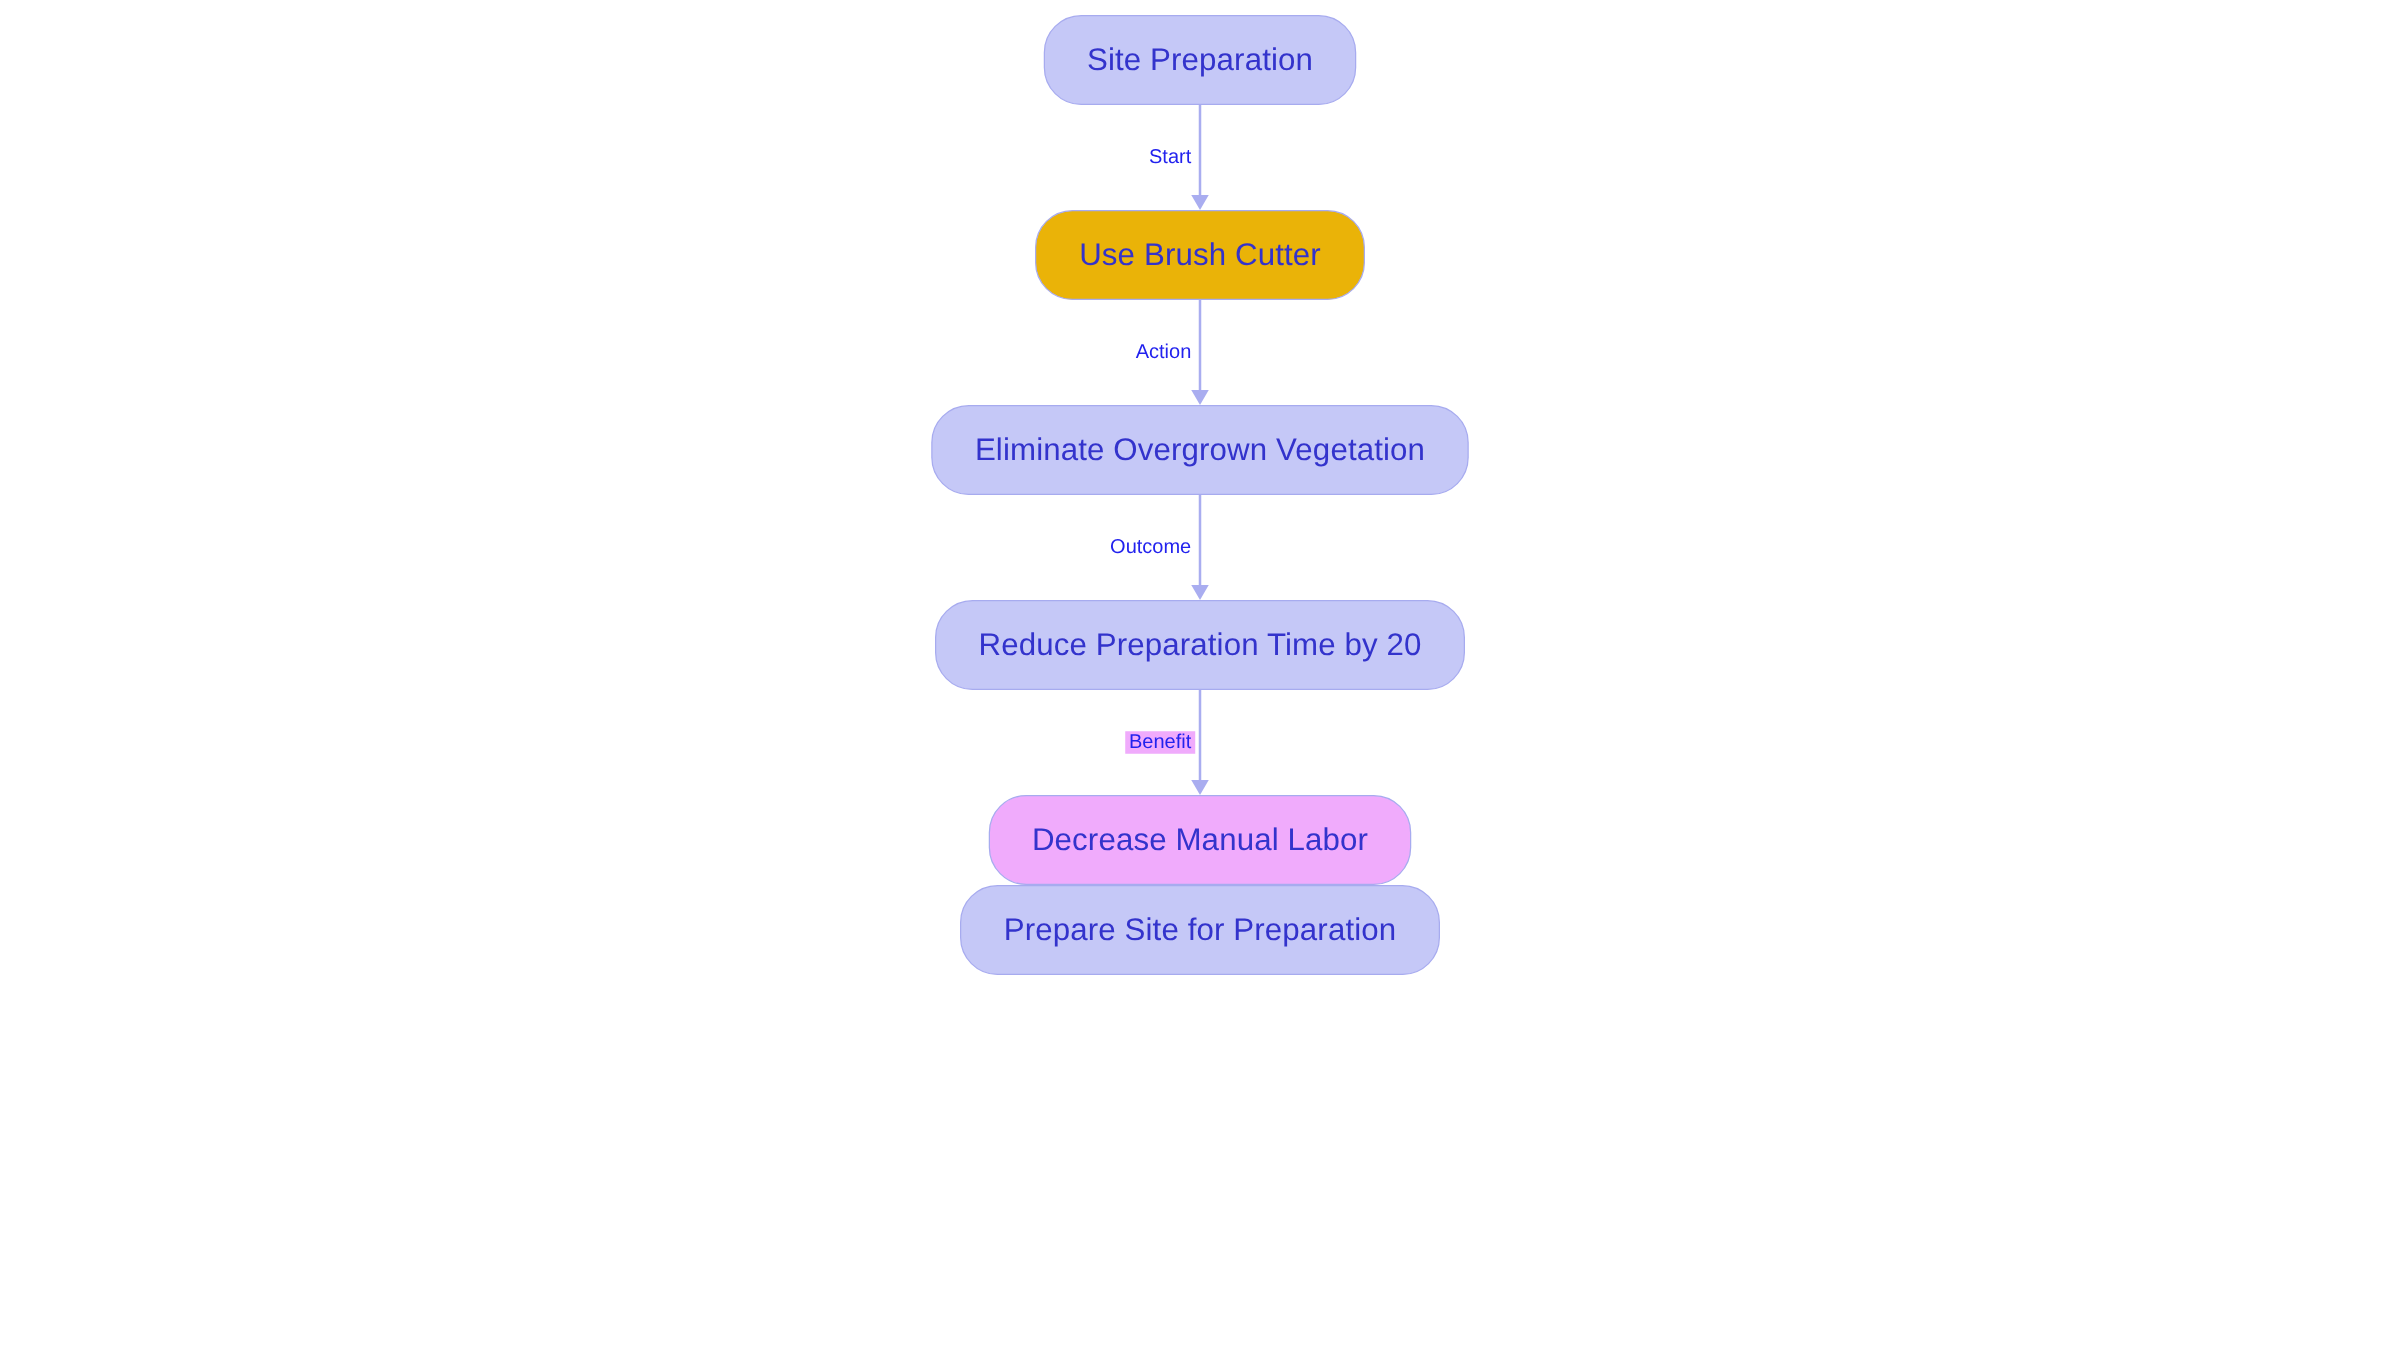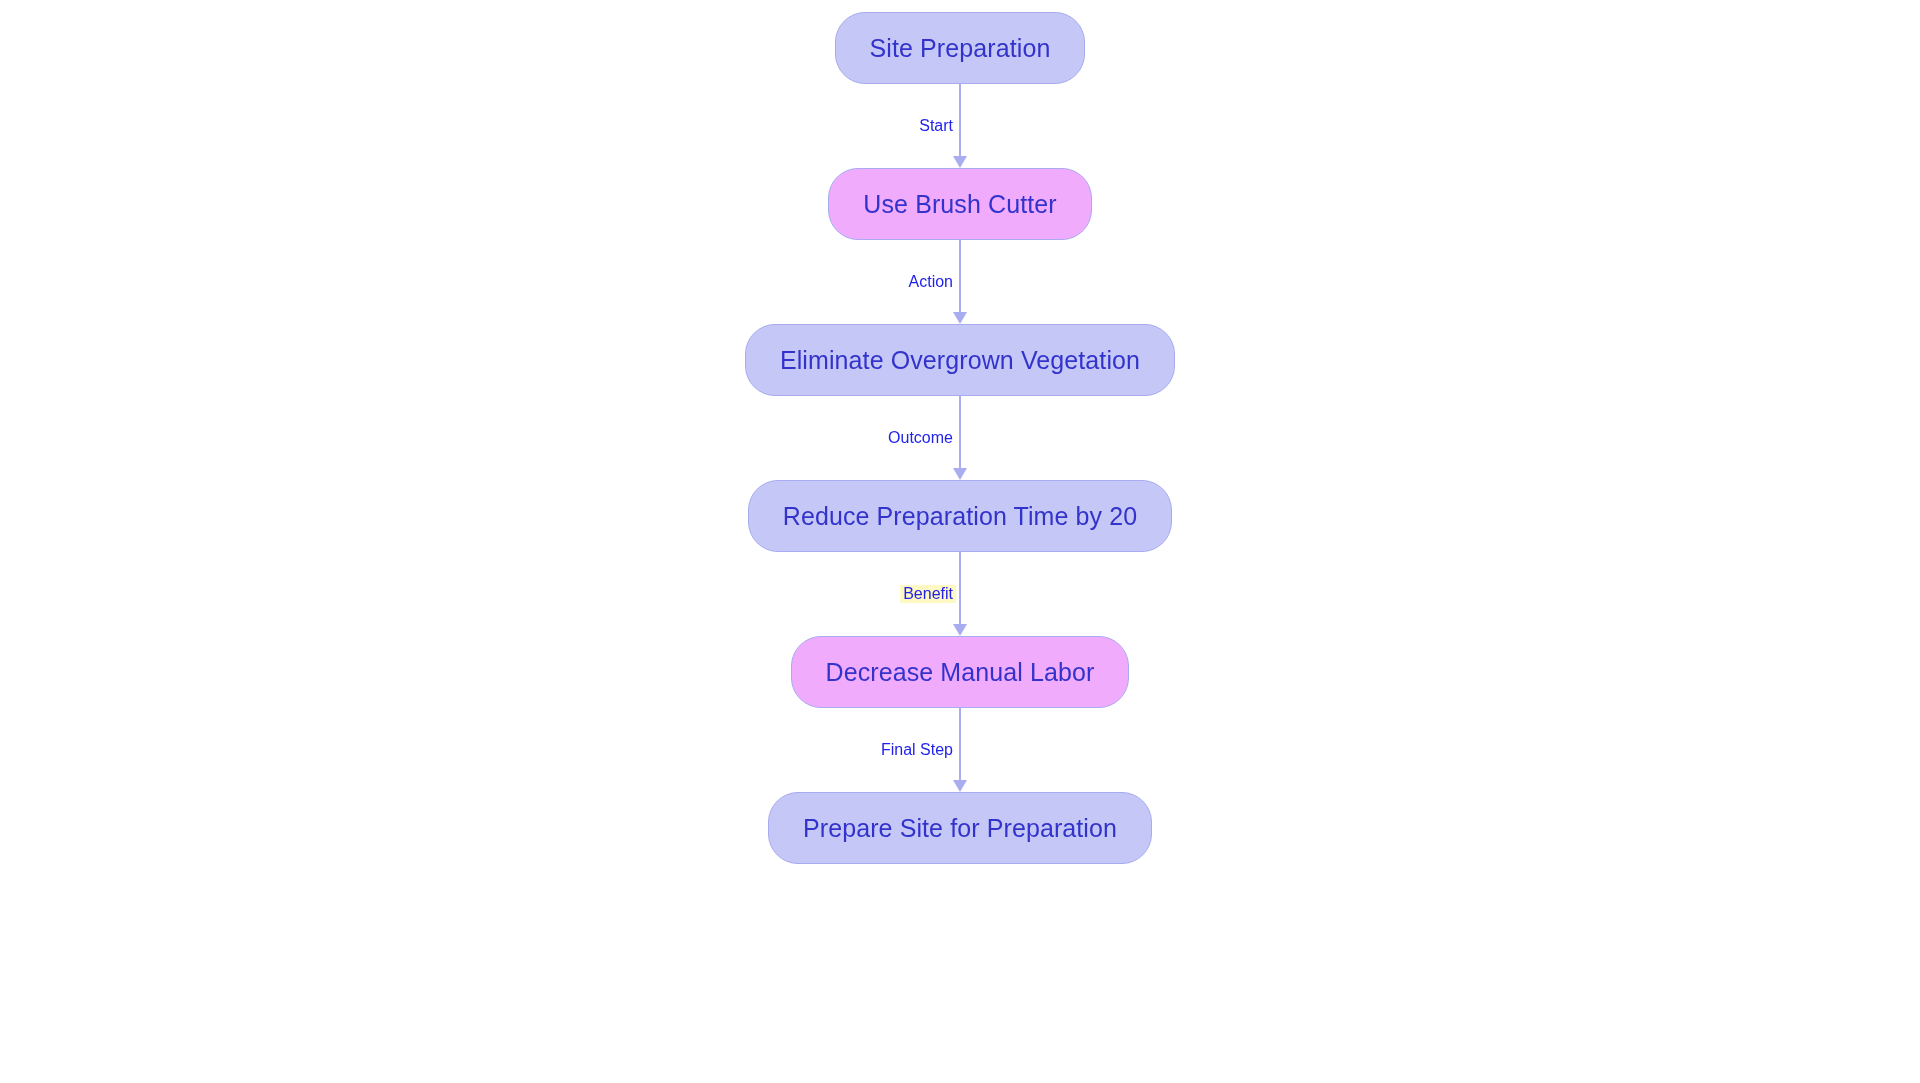--- a/index.html
+++ b/index.html
@@ -107,21 +107,21 @@
     <div class="node" style="background: rgb(197, 200, 247); border-color: rgb(167, 171, 239); color: rgb(51, 51, 204);">
       <span>Site Preparation</span>
     </div>
 
     <div class="connector">
       <div class="stem" style="background: rgb(169, 173, 240);"></div>
       <div class="arrowhead" style="border-top-color: rgb(169, 173, 240);"></div>
       <div class="edge-label" style="color: rgb(34, 34, 238); background: rgb(255, 255, 255);">Start</div>
     </div>
 
-    <div class="node" style="background: #f0abfc; border-color: rgb(167, 171, 239); color: rgb(51, 51, 204); text-align: right;">
+    <div class="node" style="background: #eab308; border-color: rgb(167, 171, 239); color: rgb(51, 51, 204); text-align: right;">
       <span>Use Brush Cutter</span>
     </div>
 
     <div class="connector">
       <div class="stem" style="background: rgb(169, 173, 240);"></div>
       <div class="arrowhead" style="border-top-color: rgb(169, 173, 240);"></div>
       <div class="edge-label" style="color: rgb(34, 34, 238); background: rgb(255, 255, 255);">Action</div>
     </div>
 
     <div class="node" style="background: rgb(197, 200, 247); border-color: rgb(167, 171, 239); color: rgb(51, 51, 204);">
@@ -134,31 +134,26 @@
       <div class="edge-label" style="color: rgb(34, 34, 238); background: rgb(255, 255, 255);">Outcome</div>
     </div>
 
     <div class="node" style="background: rgb(197, 200, 247); border-color: rgb(167, 171, 239); color: rgb(51, 51, 204);">
       <span>Reduce Preparation Time by 20</span>
     </div>
 
     <div class="connector">
       <div class="stem" style="background: rgb(169, 173, 240);"></div>
       <div class="arrowhead" style="border-top-color: rgb(169, 173, 240);"></div>
-      <div class="edge-label" style="color: rgb(34, 34, 238); background: #fef9c3;">Benefit</div>
+      <div class="edge-label" style="color: rgb(34, 34, 238); background: #f0abfc;">Benefit</div>
     </div>
 
     <div class="node" style="background: #f0abfc; border-color: rgb(167, 171, 239); color: rgb(51, 51, 204);">
       <span>Decrease Manual Labor</span>
     </div>
 
-    <div class="connector">
-      <div class="stem" style="background: rgb(169, 173, 240);"></div>
-      <div class="arrowhead" style="border-top-color: rgb(169, 173, 240);"></div>
-      <div class="edge-label" style="color: rgb(34, 34, 238); background: rgb(255, 255, 255);">Final Step</div>
-    </div>
 
     <div class="node" style="background: rgb(197, 200, 247); border-color: rgb(167, 171, 239); color: rgb(51, 51, 204);">
       <span>Prepare Site for Preparation</span>
     </div>
 
   </div>
 </div>
 
 </body></html>

